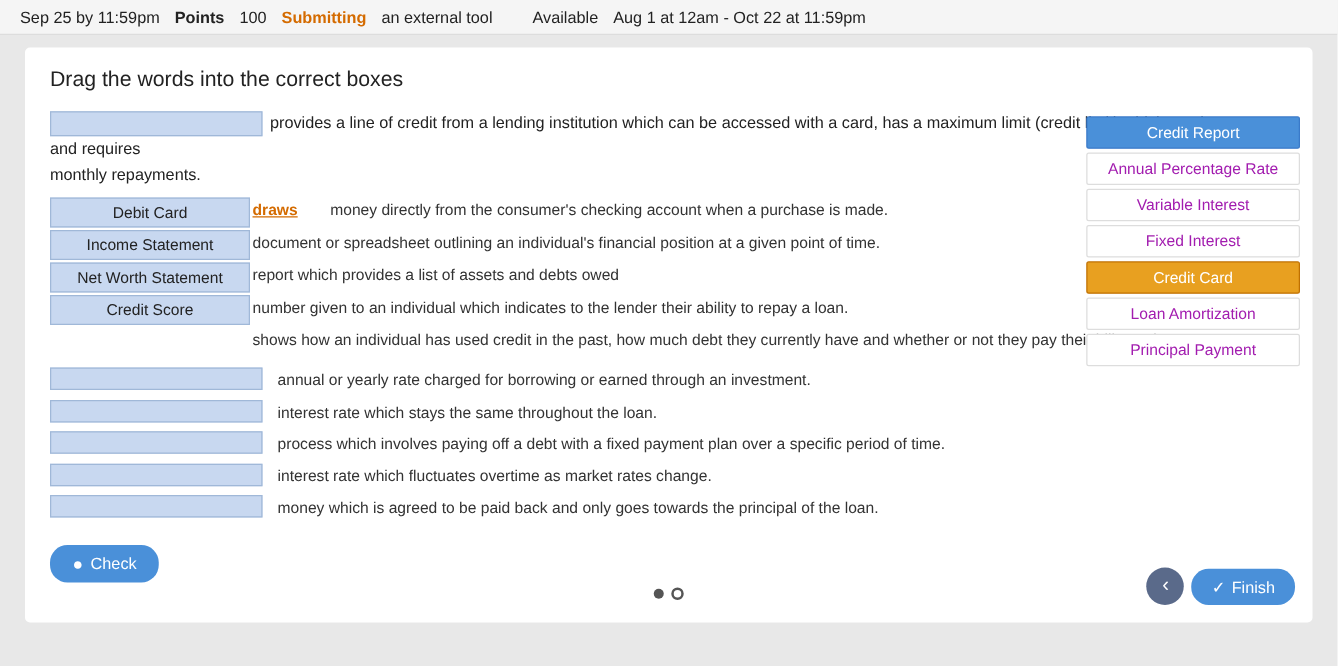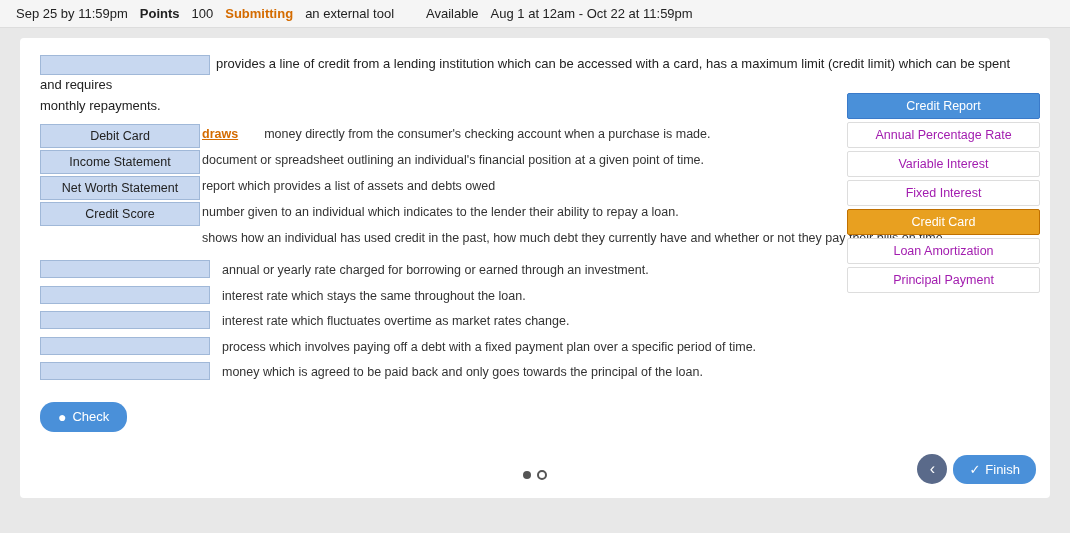--- a/index.html
+++ b/index.html
@@ -153,21 +153,21 @@
       font-size: 14px;
     }
 
     .right-panel {
       position: absolute;
       right: 10px;
       top: 55px;
       display: flex;
       flex-direction: column;
       gap: 3px;
-      width: 193px;
+      width: 171px;
     }
 
     .panel-item {
       background: #fff;
       border: 1px solid #ddd;
       text-align: center;
       padding: 5px 10px;
       font-size: 12.5px;
       color: #a21caf;
       cursor: pointer;
@@ -256,20 +256,21 @@
   <span class="points-label">Points</span>
   <span>100</span>
   <span class="submitting-label">Submitting</span>
   <span>an external tool</span>
   <span style="margin-left:20px; font-weight:normal;">Available</span>
   <span>Aug 1 at 12am - Oct 22 at 11:59pm</span>
 </div>
 
 <div class="main-content">
 
+  <h2 class="drag-title">Drag the words into the correct boxes</h2>
 
   <div style="margin-bottom:8px; line-height:1.6; font-size:13px;">
     <span class="blank-box-small" style="width:170px; height:20px; display:inline-block;"></span><span>provides a line of credit from a lending institution which can be accessed with a card, has a maximum limit (credit limit) which can be spent and requires</span>
     <br>
     <span>monthly repayments.</span>
   </div>
 
   <div class="middle-section">
 
     <div class="left-labels">
@@ -311,25 +312,25 @@
     <div class="bottom-row">
       <span class="blank-box" style="width:140px; height:18px;"></span>
       <span class="bottom-desc">annual or yearly rate charged for borrowing or earned through an investment.</span>
     </div>
     <div class="bottom-row">
       <span class="blank-box" style="width:140px; height:18px;"></span>
       <span class="bottom-desc">interest rate which stays the same throughout the loan.</span>
     </div>
     <div class="bottom-row">
       <span class="blank-box" style="width:140px; height:18px;"></span>
+      <span class="bottom-desc">process which involves paying off a debt with a fixed payment plan over a specific period of time.</span>
+    </div>
+    <div class="bottom-row">
+      <span class="blank-box" style="width:140px; height:18px;"></span>
       <span class="bottom-desc">interest rate which fluctuates overtime as market rates change.</span>
-    </div>
-    <div class="bottom-row">
-      <span class="blank-box" style="width:140px; height:18px;"></span>
-      <span class="bottom-desc">process which involves paying off a debt with a fixed payment plan over a specific period of time.</span>
     </div>
     <div class="bottom-row">
       <span class="blank-box" style="width:140px; height:18px;"></span>
       <span class="bottom-desc">money which is agreed to be paid back and only goes towards the principal of the loan.</span>
     </div>
   </div>
 
   <button class="check-button">
     <span class="check-icon">●</span>
     <span>Check</span>

